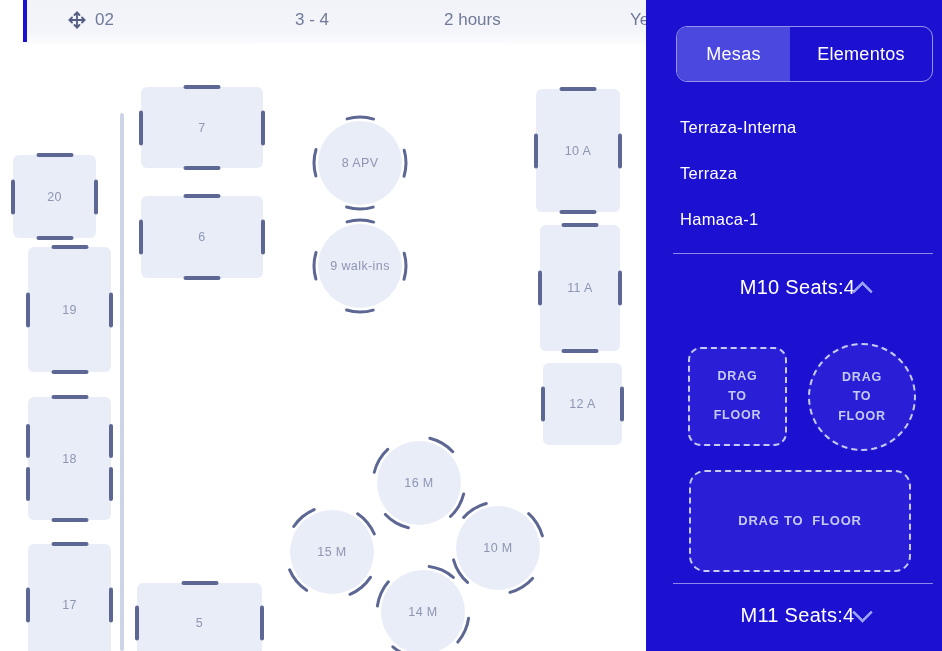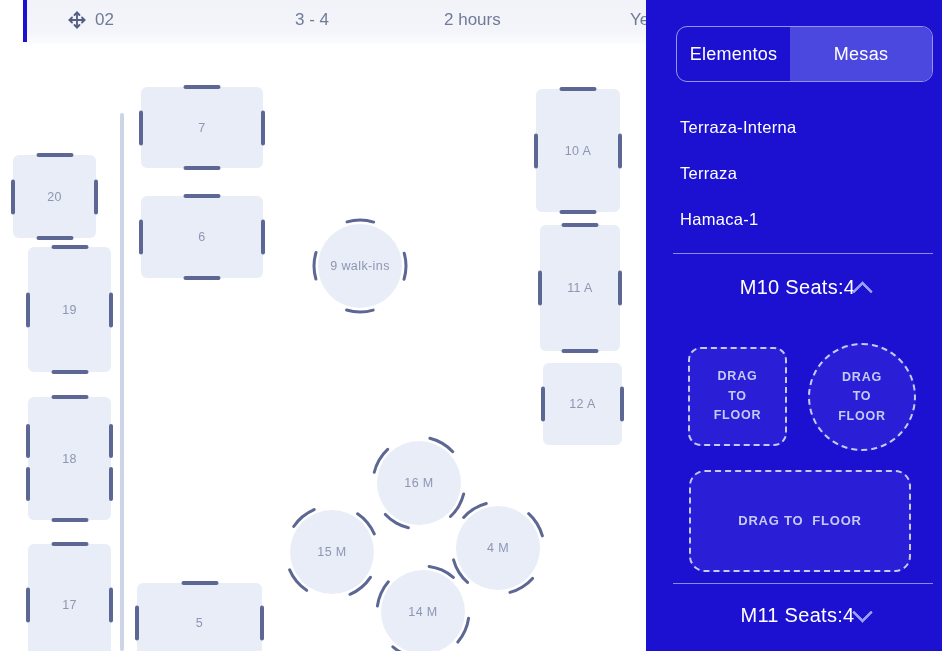--- a/index.html
+++ b/index.html
@@ -141,20 +141,26 @@
       <i class="seat seat-l"></i>
       <i class="seat seat-r"></i>
       <span class="tlabel">6</span>
     </div>
     <div class="table rect" style="left: 137px; top: 583px; width: 125px; height: 80px;">
       <i class="seat seat-t"></i>
       <i class="seat seat-l"></i>
       <i class="seat seat-r"></i>
       <span class="tlabel">5</span>
     </div>
+    <div class="table circle" style="left: 318px; top: 121px; width: 84px; height: 84px;">
+      <svg width="102" height="102" class="ring">
+        <circle cx="51" cy="51" r="46" fill="none" stroke="#5d6794" stroke-width="3" stroke-linecap="round" stroke-dasharray="27 45.25663103256524" stroke-dashoffset="13.5" transform="rotate(0 51 51)"></circle>
+      </svg>
+      <span class="tlabel">8 APV</span>
+    </div>
     <div class="table circle" style="left: 318px; top: 224px; width: 84px; height: 84px;">
       <svg width="102" height="102" class="ring">
         <circle cx="51" cy="51" r="46" fill="none" stroke="#5d6794" stroke-width="3" stroke-linecap="round" stroke-dasharray="27 45.25663103256524" stroke-dashoffset="13.5" transform="rotate(0 51 51)"></circle>
       </svg>
       <span class="tlabel">9 walk-ins</span>
     </div>
     <div class="table rect" style="left: 536px; top: 89px; width: 84px; height: 123px;">
       <i class="seat seat-t"></i>
       <i class="seat seat-b"></i>
       <i class="seat seat-l"></i>
@@ -182,21 +188,21 @@
     <div class="table circle" style="left: 290px; top: 510px; width: 84px; height: 84px;">
       <svg width="102" height="102" class="ring">
         <circle cx="51" cy="51" r="46" fill="none" stroke="#5d6794" stroke-width="3" stroke-linecap="round" stroke-dasharray="27 45.25663103256524" stroke-dashoffset="13.5" transform="rotate(-40 51 51)"></circle>
       </svg>
       <span class="tlabel">15 M</span>
     </div>
     <div class="table circle" style="left: 456px; top: 506px; width: 84px; height: 84px;">
       <svg width="102" height="102" class="ring">
         <circle cx="51" cy="51" r="46" fill="none" stroke="#5d6794" stroke-width="3" stroke-linecap="round" stroke-dasharray="27 45.25663103256524" stroke-dashoffset="13.5" transform="rotate(-32 51 51)"></circle>
       </svg>
-      <span class="tlabel">4 M</span>
+      <span class="tlabel">10 M</span>
     </div>
     <div class="table circle" style="left: 381px; top: 570px; width: 84px; height: 84px;">
       <svg width="102" height="102" class="ring">
         <circle cx="51" cy="51" r="46" fill="none" stroke="#5d6794" stroke-width="3" stroke-linecap="round" stroke-dasharray="27 45.25663103256524" stroke-dashoffset="13.5" transform="rotate(24 51 51)"></circle>
       </svg>
       <span class="tlabel">14 M</span>
     </div>
   </div>
 
 <div id="topbar">
@@ -208,22 +214,22 @@
     </svg>
   </span>
   <span class="tb-item" style="left:72px">02</span>
   <span class="tb-item" style="left:272px">3 - 4</span>
   <span class="tb-item" style="left:421px">2 hours</span>
   <span class="tb-item" style="left:607px">Yes</span>
 </div>
 
 <div id="sidebar">
   <div class="tabs">
+    <div class="tab active">Mesas</div>
     <div class="tab">Elementos</div>
-    <div class="tab active">Mesas</div>
   </div>
 
   <div id="areas">
       <div class="area">Terraza-Interna</div>
       <div class="area">Terraza</div>
       <div class="area">Hamaca-1</div>
     </div>
 
   <div class="divider" id="div1"></div>
 

